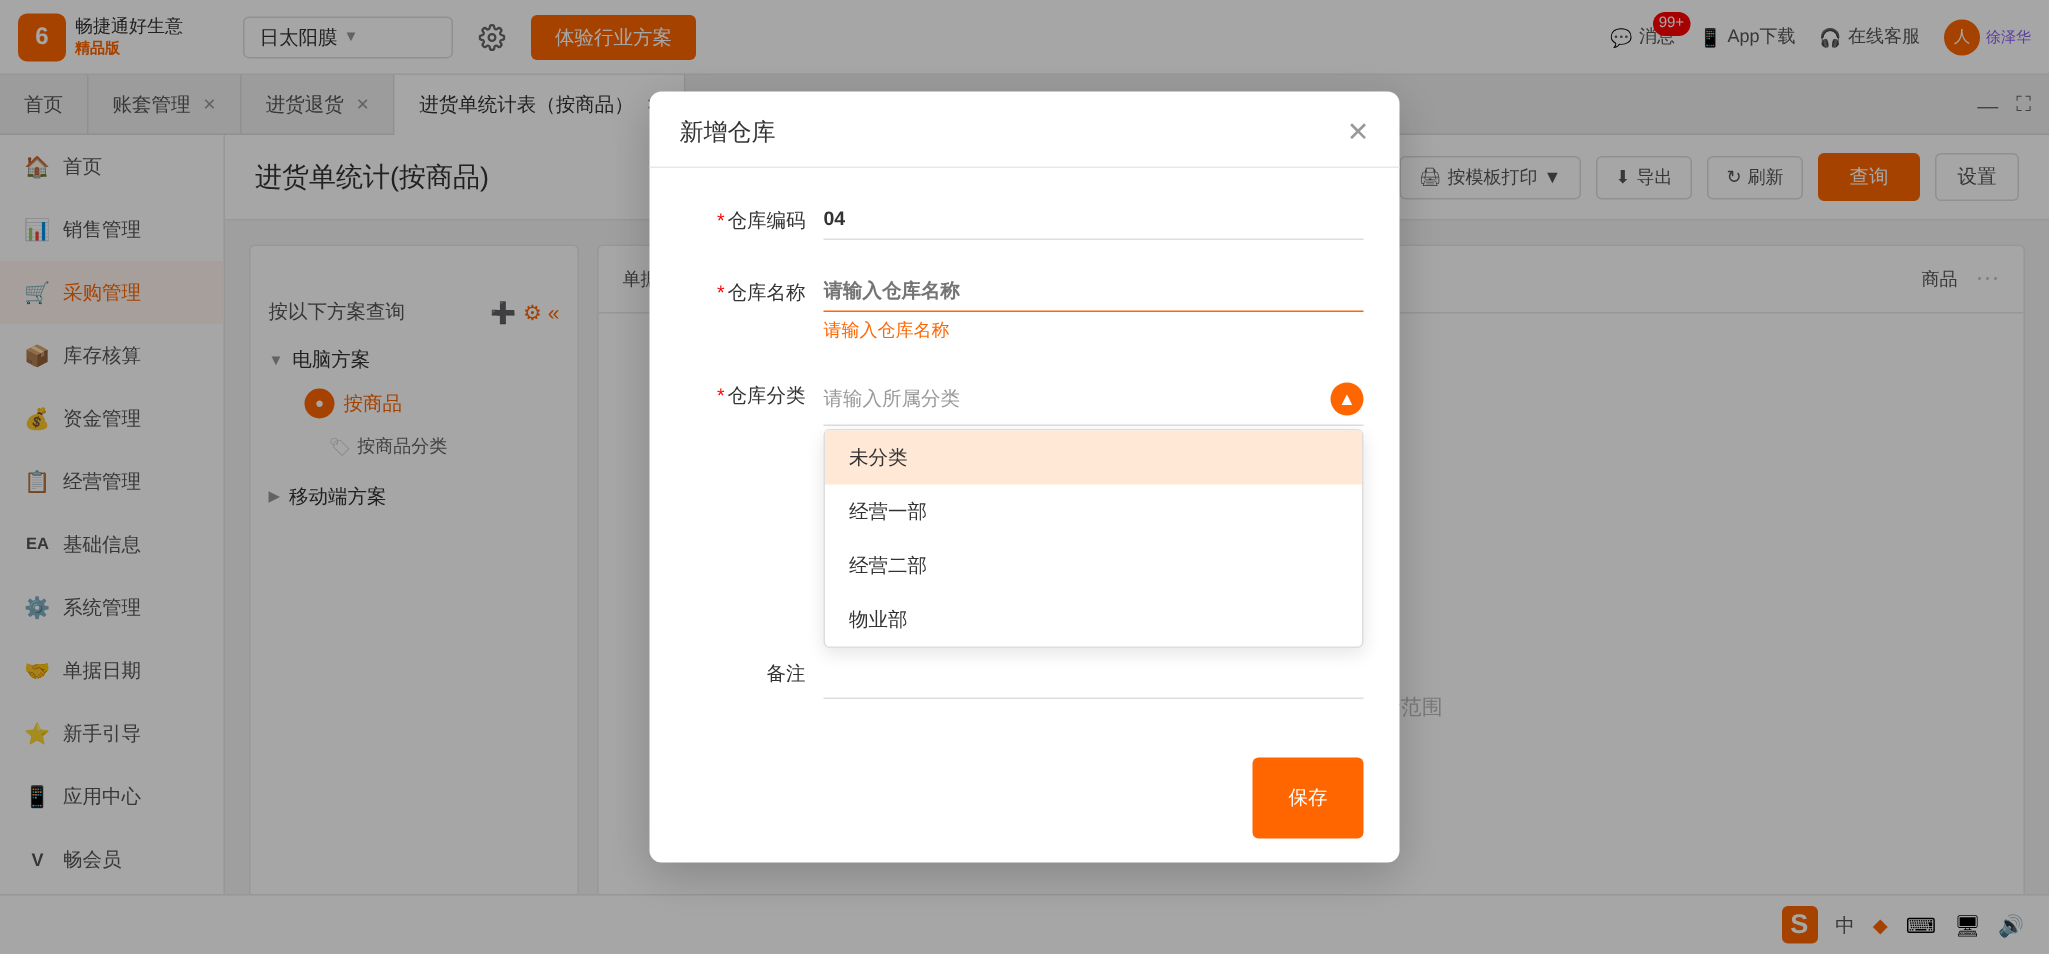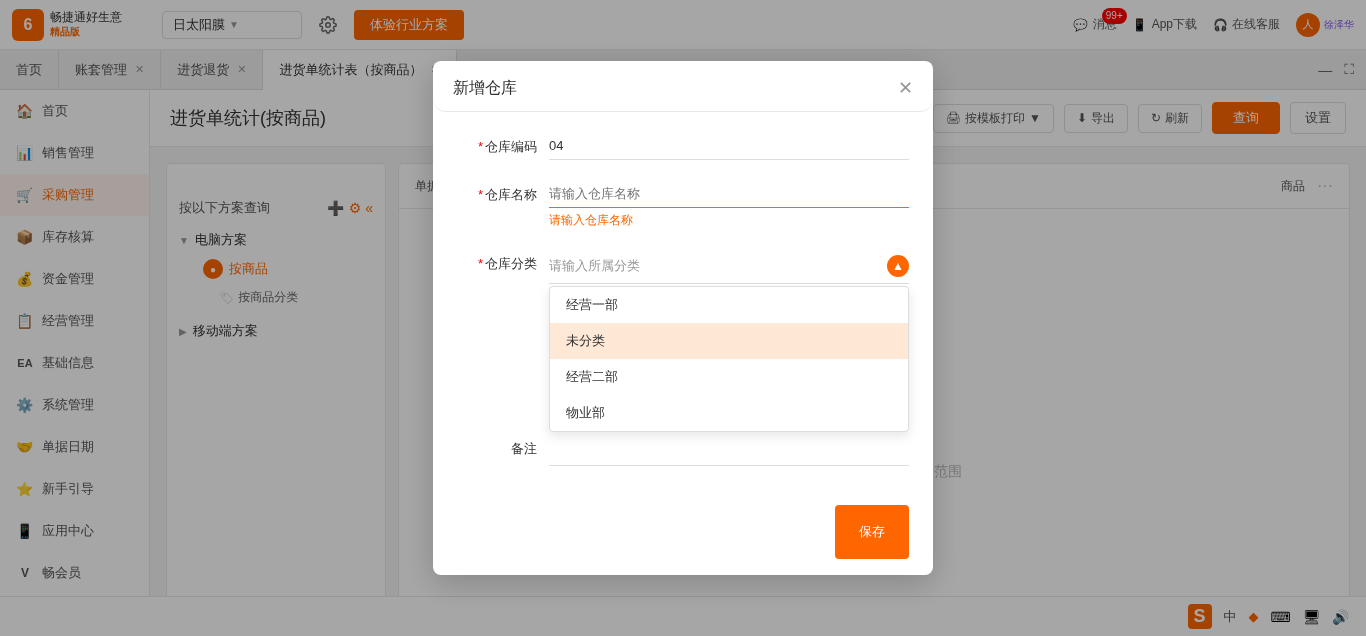--- a/index.html
+++ b/index.html
@@ -224,42 +224,42 @@
       background: #fff;
       border-radius: 8px;
       width: 500px;
       box-shadow: 0 8px 32px rgba(0,0,0,0.2);
       position: relative;
       z-index: 101;
     }
     .modal-header {
       padding: 16px 20px 12px;
       border-bottom: 1px solid #e8e8e8;
-      display: flex; align-items: center; justify-content: space-between; border-radius: 13px;
+      display: flex; align-items: center; justify-content: space-between;
     }
     .modal-title { font-size: 16px; font-weight: 500; color: #333; }
     .modal-close { background: none; border: none; cursor: pointer; font-size: 18px; color: #999; }
 
     .modal-body { padding: 20px 24px 0; }
     .form-row {
       display: flex; align-items: flex-start;
       margin-bottom: 20px;
     }
     .form-label {
       width: 80px; font-size: 13px; color: #333;
       padding-top: 6px; text-align: right; flex-shrink: 0;
       position: relative;
     }
     .form-label.required::before {
       content: "*"; color: #f00; margin-right: 2px;
     }
     .form-control-wrap { flex: 1; margin-left: 12px; }
     .form-input {
       width: 100%; border: none; border-bottom: 1px solid #ddd;
-      padding: 6px 0; font-size: 13px; color: #333; outline: none;
+      padding: 6px 0; font-size: 13px; color: #333; outline: none; font-weight: bold;
     }
     .form-input.error { border-bottom-color: #f60; }
     .error-msg { color: #f60; font-size: 12px; margin-top: 4px; }
 
     .dropdown-wrapper { position: relative; width: 100%; }
     .dropdown-trigger {
       width: 100%; border: none; border-bottom: 1px solid #ddd;
       padding: 6px 0; font-size: 13px; color: #999;
       display: flex; align-items: center; justify-content: space-between;
       cursor: pointer; background: #fff;
@@ -564,22 +564,22 @@
 
       <div class="form-row" style="position:relative;">
         <label class="form-label required">仓库分类</label>
         <div class="form-control-wrap">
           <div class="dropdown-wrapper">
             <div class="dropdown-trigger">
               <span>请输入所属分类</span>
               <div class="chevron">▲</div>
             </div>
             <div class="dropdown-list">
+              <div class="dropdown-option highlighted">未分类</div>
               <div class="dropdown-option">经营一部</div>
-              <div class="dropdown-option highlighted">未分类</div>
               <div class="dropdown-option">经营二部</div>
               <div class="dropdown-option">物业部</div>
             </div>
           </div>
         </div>
       </div>
 
       <div class="form-row" style="margin-top: 150px;">
         <label class="form-label">备注</label>
         <div class="form-control-wrap">

